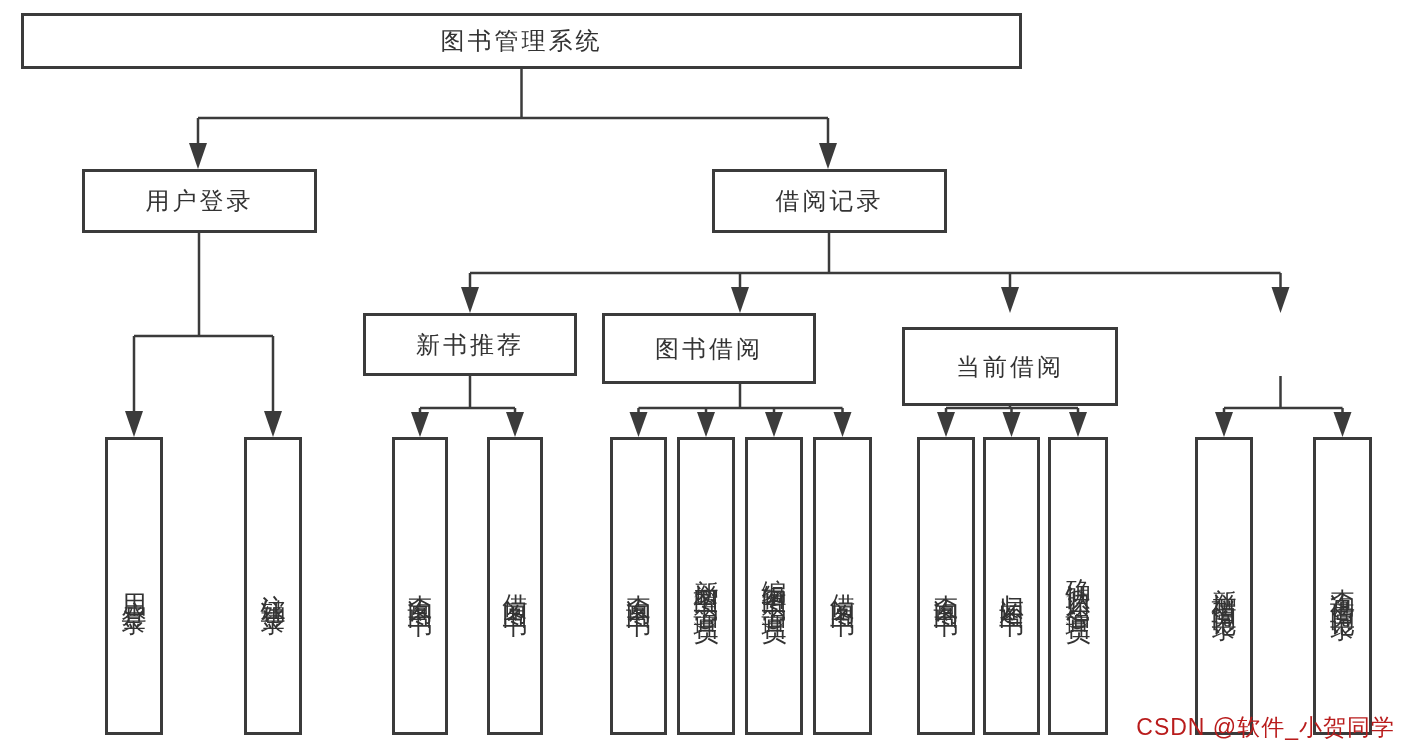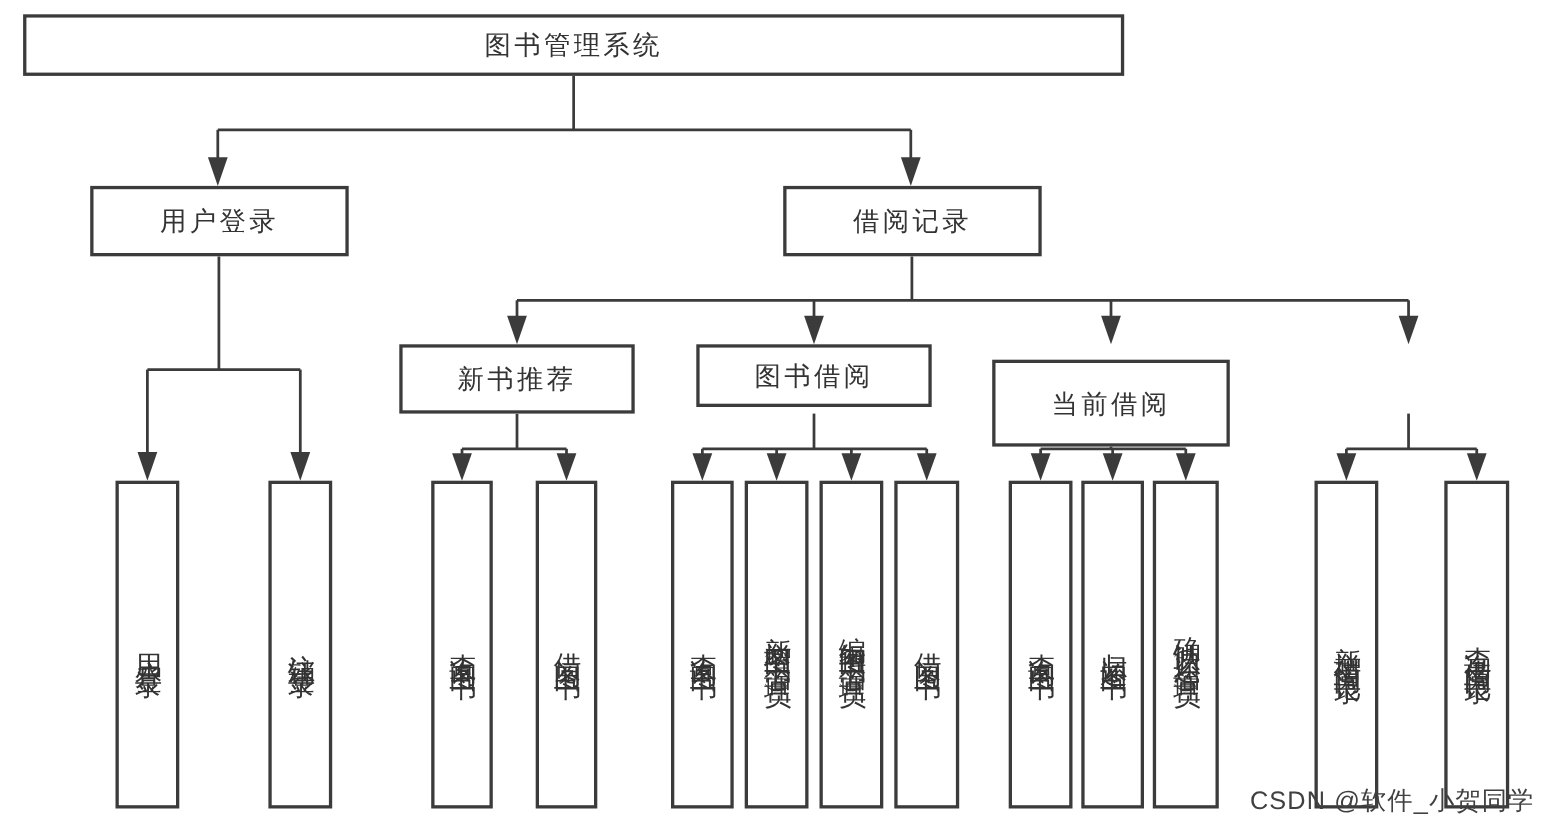--- a/index.html
+++ b/index.html
@@ -15,21 +15,21 @@
     background:#ffffff; display:flex; align-items:center; justify-content:center;
     color:#333333;
   }
   .box.h span { font-size:24px; letter-spacing:3px; white-space:nowrap;text-align:center; }
   .box.v span {
     writing-mode:vertical-rl; text-orientation:mixed;
     font-size:25px; letter-spacing:6px; line-height:1;
   }
   #watermark {
     position:absolute; right:10px; bottom:4px;
-    color:#404040; font-size:23px; letter-spacing:1px; white-space:nowrap;
+    color:#b91c1c; font-size:23px; letter-spacing:1px; white-space:nowrap;
   }
 </style>
 </head>
 <body>
 
 <div id="canvas">
 
   <svg id="connectors" viewBox="0 0 1405 747" xmlns="http://www.w3.org/2000/svg">
 
     <g>
@@ -113,21 +113,21 @@
   <div class="box h" style="left:82px;top:169px;width:235px;height:64px">
     <span>用户登录</span>
   </div>
   <div class="box h" style="left:712px;top:169px;width:235px;height:64px">
     <span>借阅记录</span>
   </div>
 
   <div class="box h" style="left:363px;top:313px;width:214px;height:63px">
     <span>新书推荐</span>
   </div>
-  <div class="box h" style="left:633px;top:313px;width:214px;height:57px">
+  <div class="box h" style="left:602px;top:313px;width:214px;height:71px">
     <span>图书借阅</span>
   </div>
   <div class="box h" style="left:902px;top:327px;width:216px;height:79px">
     <span>当前借阅</span>
   </div>
 
   <div class="box v" style="left:105px;top:437px;width:58px;height:298px">
     <span>用户登录</span>
   </div>
   <div class="box v" style="left:244px;top:437px;width:58px;height:298px">

